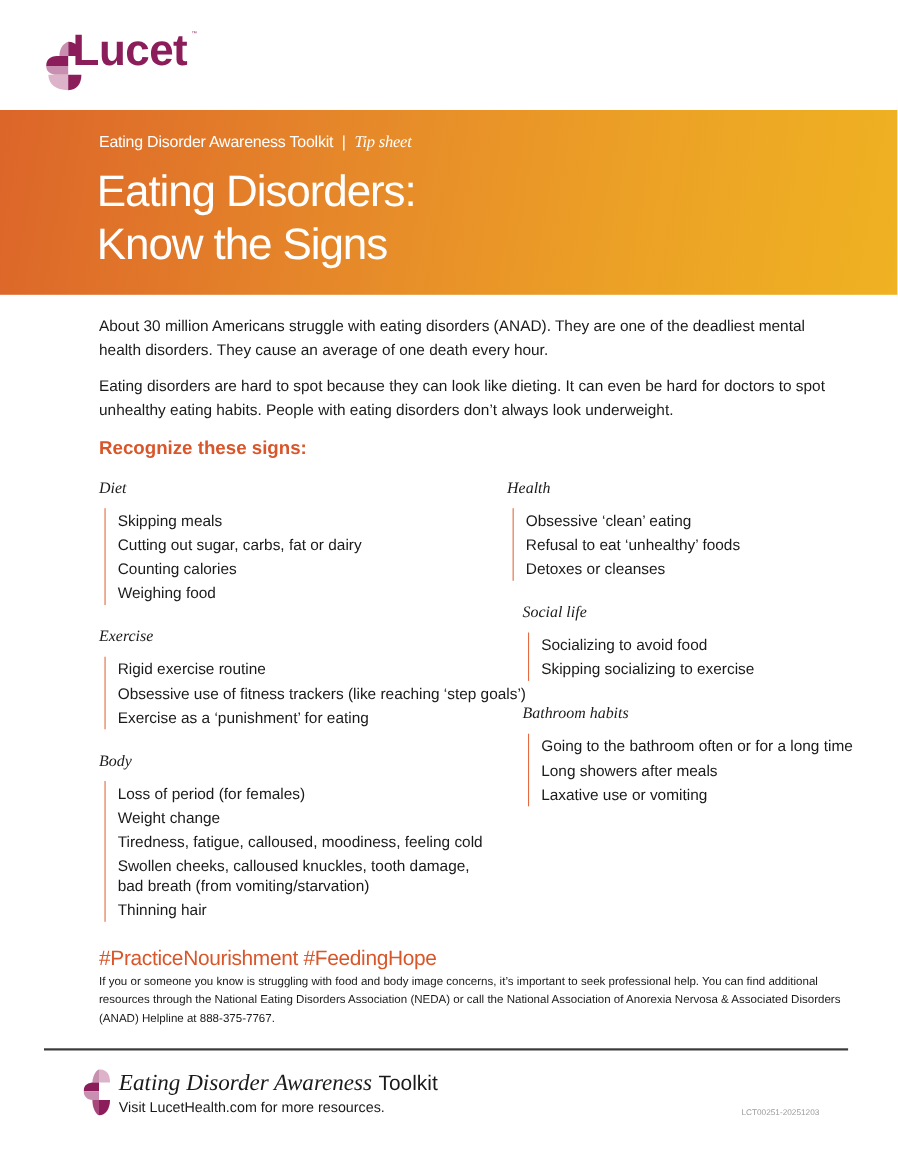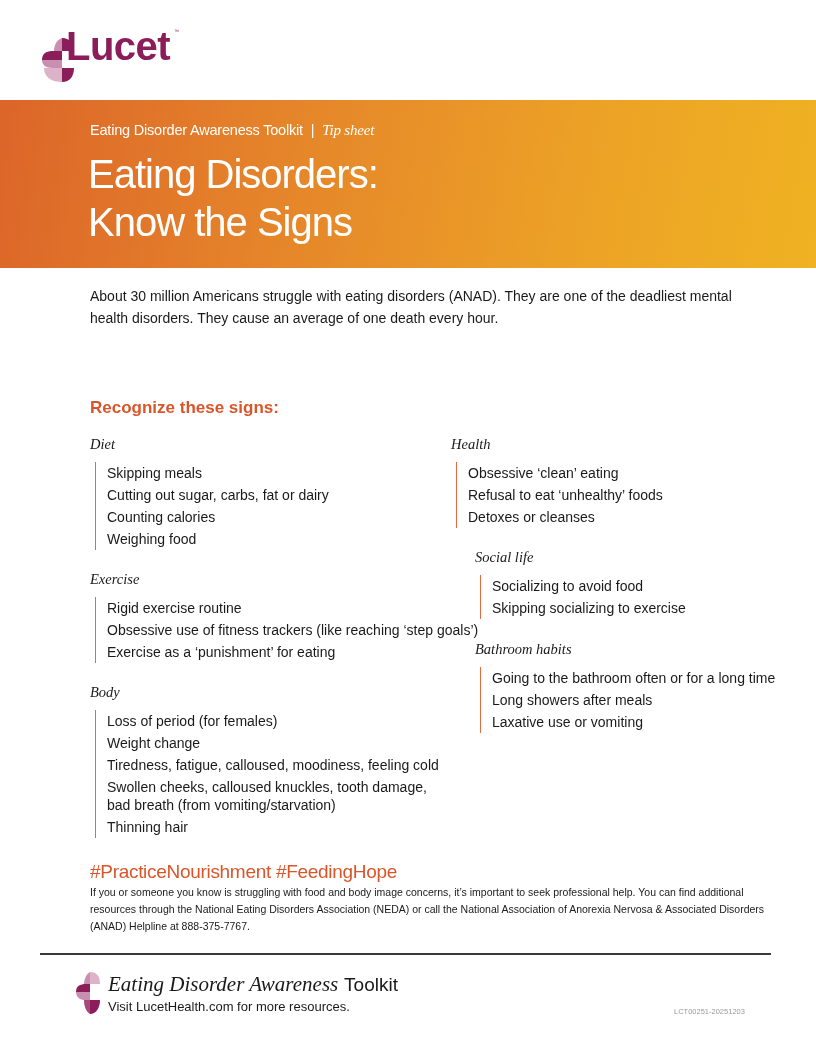--- a/index.html
+++ b/index.html
@@ -63,20 +63,21 @@
     <span class="tip">Tip sheet</span>
   </div>
   <h1 class="banner-title">
     <span>Eating Disorders:</span><br>
     <span>Know the Signs</span>
   </h1>
 </div>
 
 <div class="intro">
   <p>About 30 million Americans struggle with eating disorders (ANAD). They are one of the deadliest mental health disorders. They cause an average of one death every hour.</p>
+  <p>Eating disorders are hard to spot because they can look like dieting. It can even be hard for doctors to spot unhealthy eating habits. People with eating disorders don’t always look underweight.</p>
 </div>
 
 <h2 class="signs-heading">Recognize these signs:</h2>
 
 <div class="group" style="left:90px; top:436px;">
   <div class="group-title">Diet</div>
   <ul class="group-list">
     <li>Skipping meals</li>
     <li>Cutting out sugar, carbs, fat or dairy</li>
     <li>Counting calories</li>
@@ -97,21 +98,21 @@
   <div class="group-title">Body</div>
   <ul class="group-list">
     <li>Loss of period (for females)</li>
     <li>Weight change</li>
     <li style="white-space:nowrap;">Tiredness, fatigue, calloused, moodiness, feeling cold</li>
     <li style="line-height:18px; padding:2px 0 2px;">Swollen cheeks, calloused knuckles, tooth damage, bad breath (from vomiting/starvation)</li>
     <li>Thinning hair</li>
   </ul>
 </div>
 
-<div class="group" style="left:451px; top:436px;">
+<div class="group" style="left:461px; top:436px;">
   <div class="group-title">Health</div>
   <ul class="group-list">
     <li>Obsessive ‘clean’ eating</li>
     <li>Refusal to eat ‘unhealthy’ foods</li>
     <li>Detoxes or cleanses</li>
   </ul>
 </div>
 
 <div class="group" style="left:475px; top:549px;">
   <div class="group-title">Social life</div>

